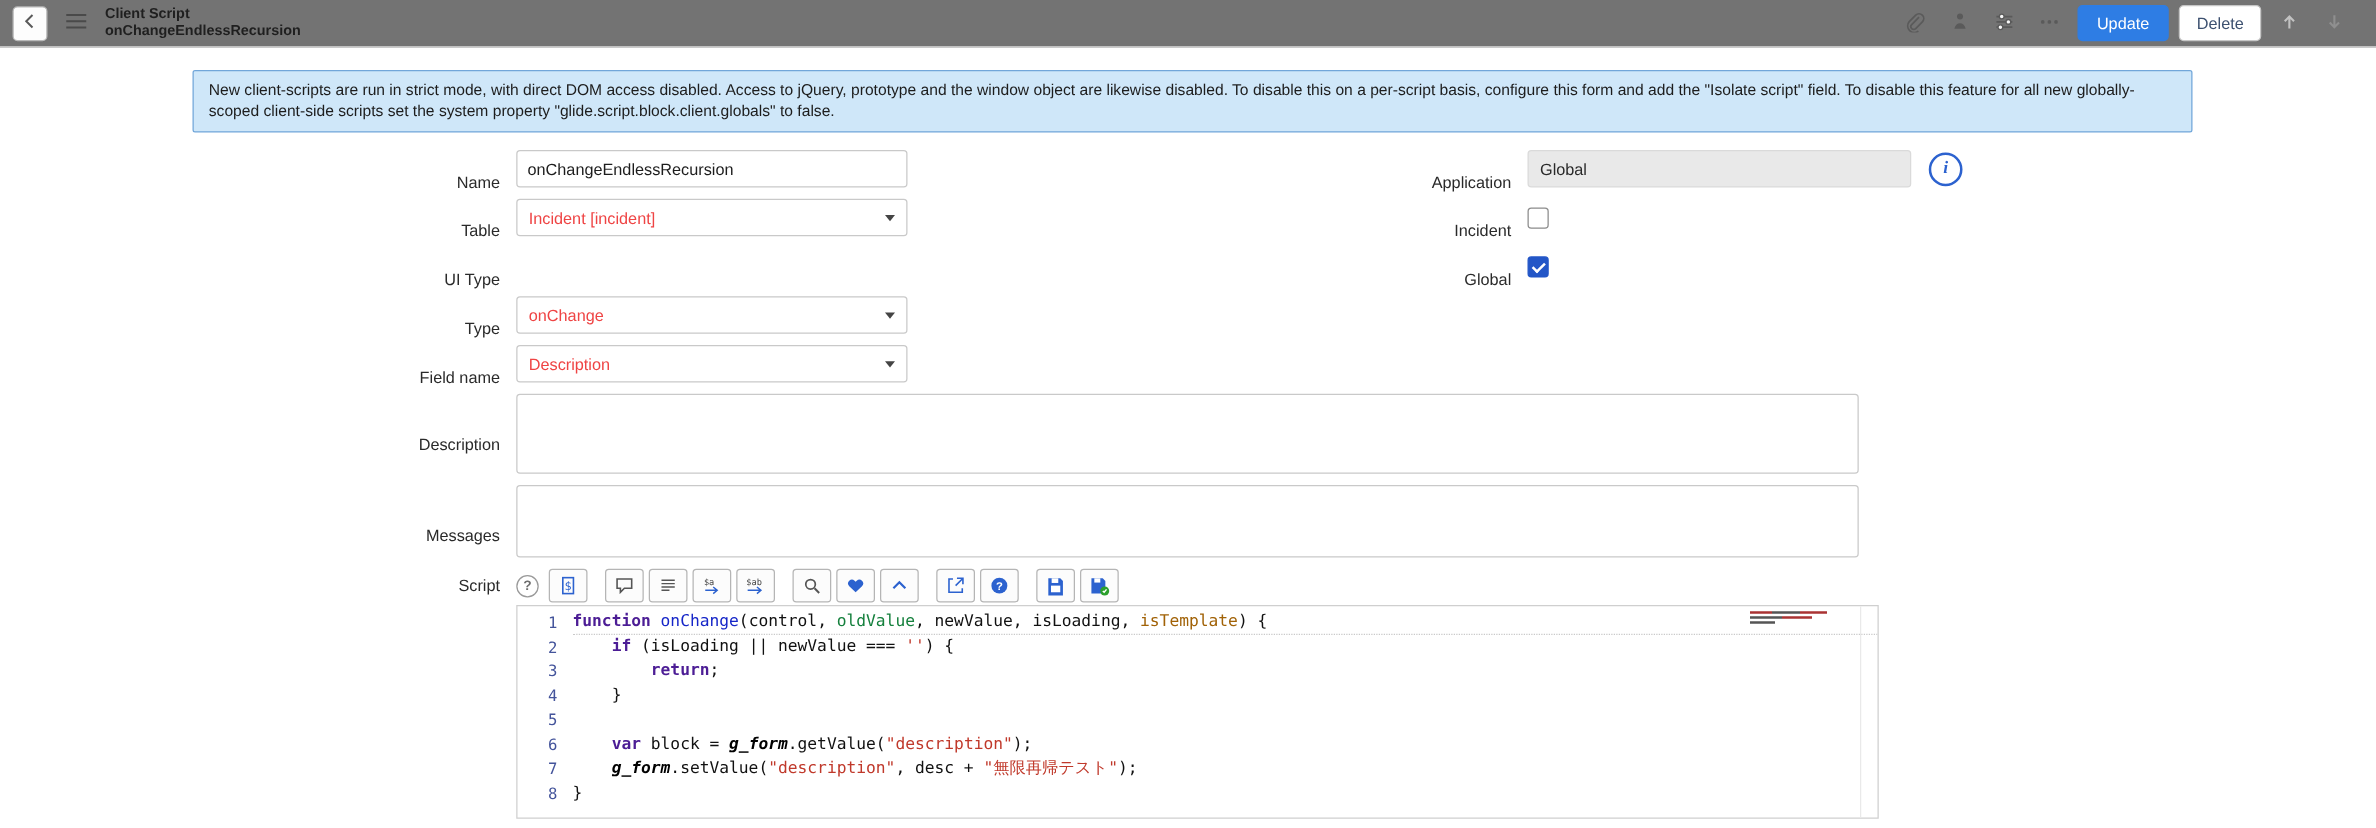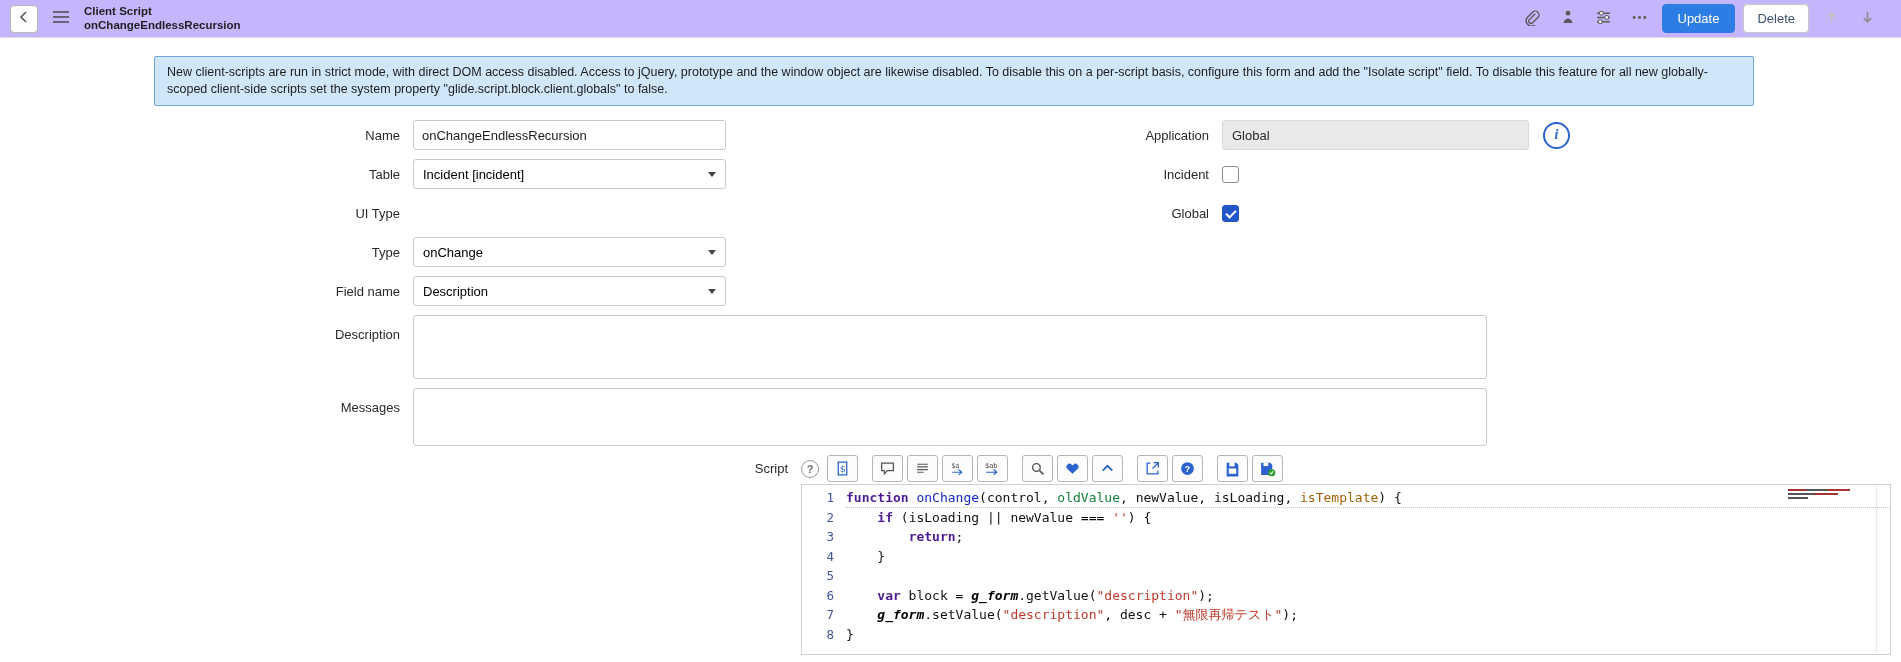--- a/index.html
+++ b/index.html
@@ -5,21 +5,21 @@
   * { box-sizing: border-box; }
   html,body { margin:0; padding:0; }
   body {
     width:1901px; height:662px; overflow:hidden;
     background:#fff; font-family:"Liberation Sans", sans-serif; color:#2a2a2a;
   }
 
   
   .header {
     height:38px; display:flex; align-items:center;
-    background:#c4b5fd; border-bottom:1px solid #dcdcdc;
+    background:#737373; border-bottom:1px solid #dcdcdc;
     padding:0 16px 0 10px;
   }
   .back-btn {
     width:28px; height:28px; border:1px solid #b9b9b9; border-radius:4px;
     background:#fdfdfd; display:flex; align-items:center; justify-content:center;
     margin-right:12px; cursor:pointer;
   }
   .menu-btn { background:none; border:none; margin-right:12px; padding:2px; cursor:pointer; }
   .titles { display:flex; flex-direction:column; line-height:13.5px; }
   .title-line { font-size:11.5px; font-weight:bold; color:#1f1f1f; }
@@ -48,32 +48,32 @@
   .form-area { margin-top:14px; }
   .columns { display:flex; }
   .col-left { width:752px; flex:none; }
   .col-right { flex:1; }
 
   .frow { display:flex; align-items:center; height:30px; margin-bottom:9px; }
   .frow.top { align-items:flex-start; height:auto; }
   .frow.top .flabel { padding-top:12px; }
   .flabel {
     width:413px; flex:none; text-align:right; padding-right:13px;
-    font-size:13px; color:#2a2a2a;
+    font-size:13px; color:#2a2a2a;margin-top:21px;
   }
   .col-right .flabel { width:470px; }
 
   .text-input {
     width:313px; height:30px; border:1px solid #c9c9c9; border-radius:3px;
     font-size:13px; padding:0 8px; font-family:inherit; color:#1d1d1d; background:#fff;
   }
   .select {
     width:313px; height:30px; border:1px solid #c9c9c9; border-radius:3px;
     display:flex; align-items:center; justify-content:space-between;
-    padding:0 9px; font-size:13px; color:#000000; background:#fff; cursor:pointer;
+    padding:0 9px; font-size:13px; color:#ef4444; background:#fff; cursor:pointer;
   }
   .caret {
     width:0; height:0; border-left:4px solid transparent; border-right:4px solid transparent;
     border-top:5px solid #444;
   }
   .readonly-input {
     width:307px; height:30px; background:#e9e9e9; border:1px solid #dadada; border-radius:3px;
     display:flex; align-items:center; padding:0 9px; font-size:13px; color:#2a2a2a;
   }
   .info-btn {
@@ -92,21 +92,21 @@
     border-left:2px solid #fff; border-bottom:2px solid #fff; transform:rotate(-45deg);
   }
   .textarea {
     width:1074px; border:1px solid #c9c9c9; border-radius:3px; resize:none;
     font-family:inherit; font-size:13px; padding:6px 8px; background:#fff;
   }
   .ta-desc { height:64px; }
   .ta-msg { height:58px; }
 
   
-  .script-row { display:flex; margin-top:5px;justify-content:flex-end; }
+  .script-row { display:flex; margin-top:5px; }
   .script-label-cell {
     width:413px; flex:none; padding-right:13px; padding-top:6px;
     display:flex; justify-content:flex-end; font-size:13px; color:#2a2a2a;
   }
   .editor { width:1100px; }
   .toolbar { display:flex; align-items:center; margin-bottom:2px; }
   .tb-help {
     width:18px; height:18px; border-radius:50%; border:1.5px solid #9a9a9a;
     color:#6e6e6e; font-size:11px; font-weight:bold; background:#fff;
     display:flex; align-items:center; justify-content:center; margin-right:8px; cursor:pointer;

